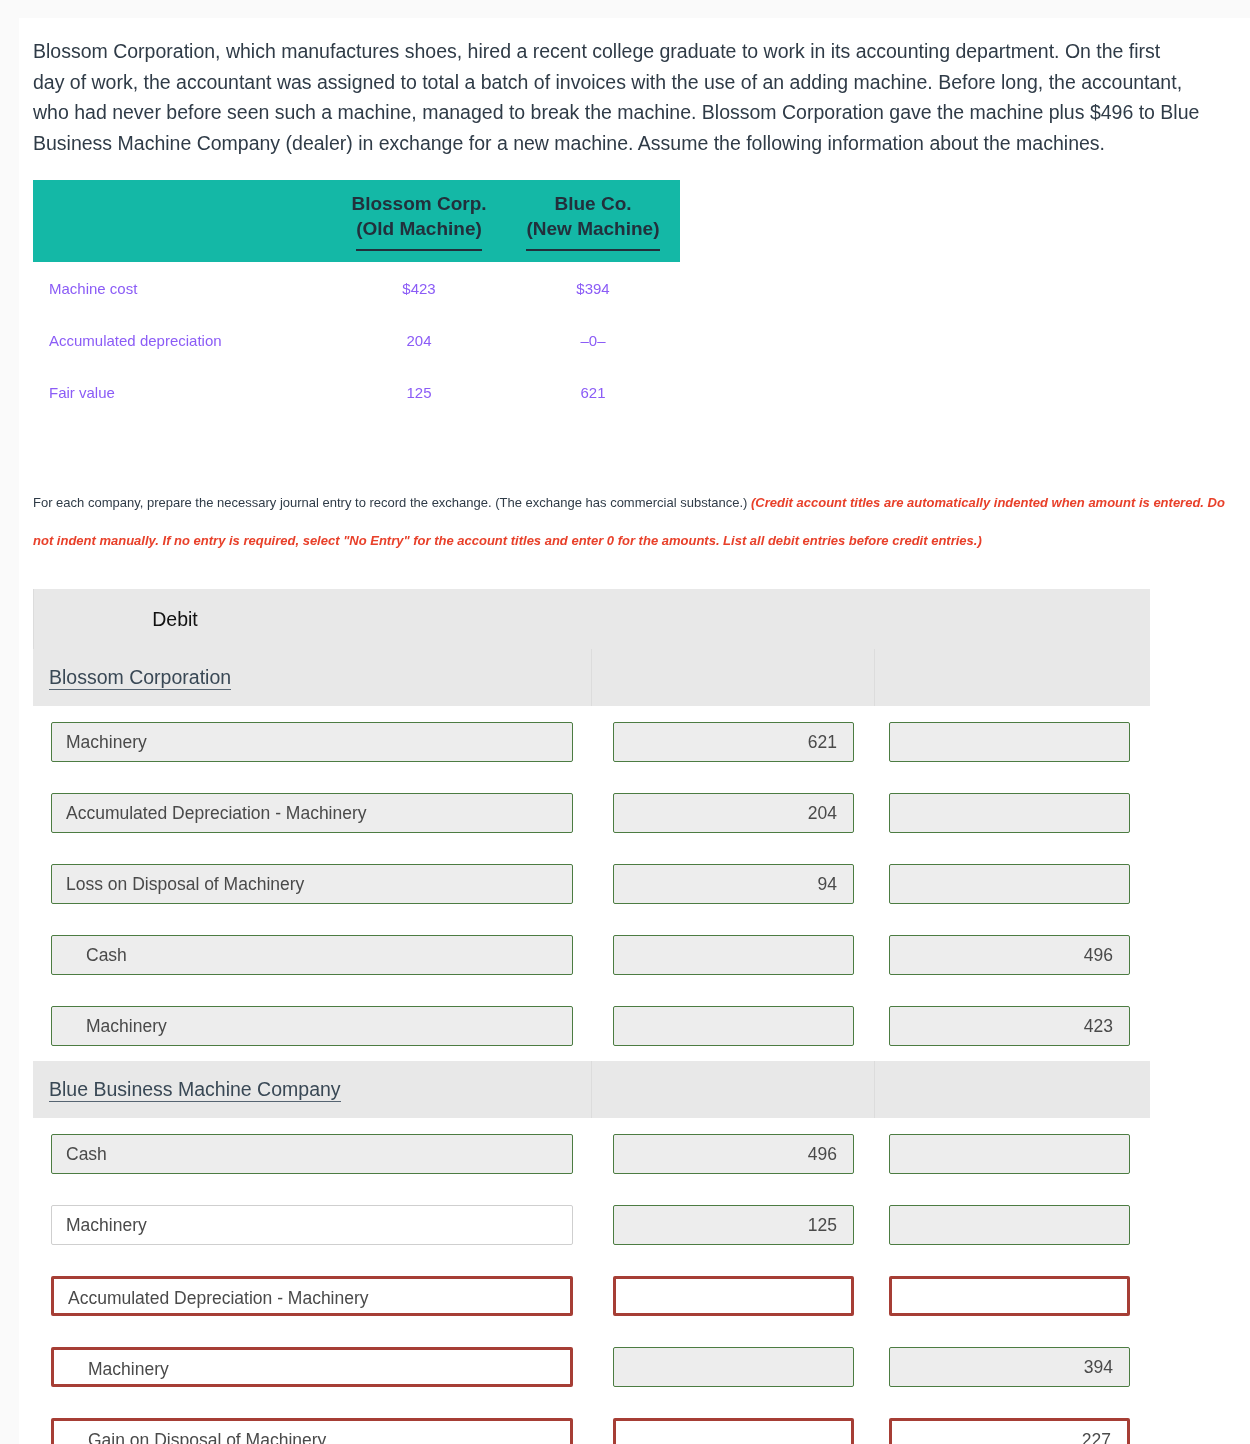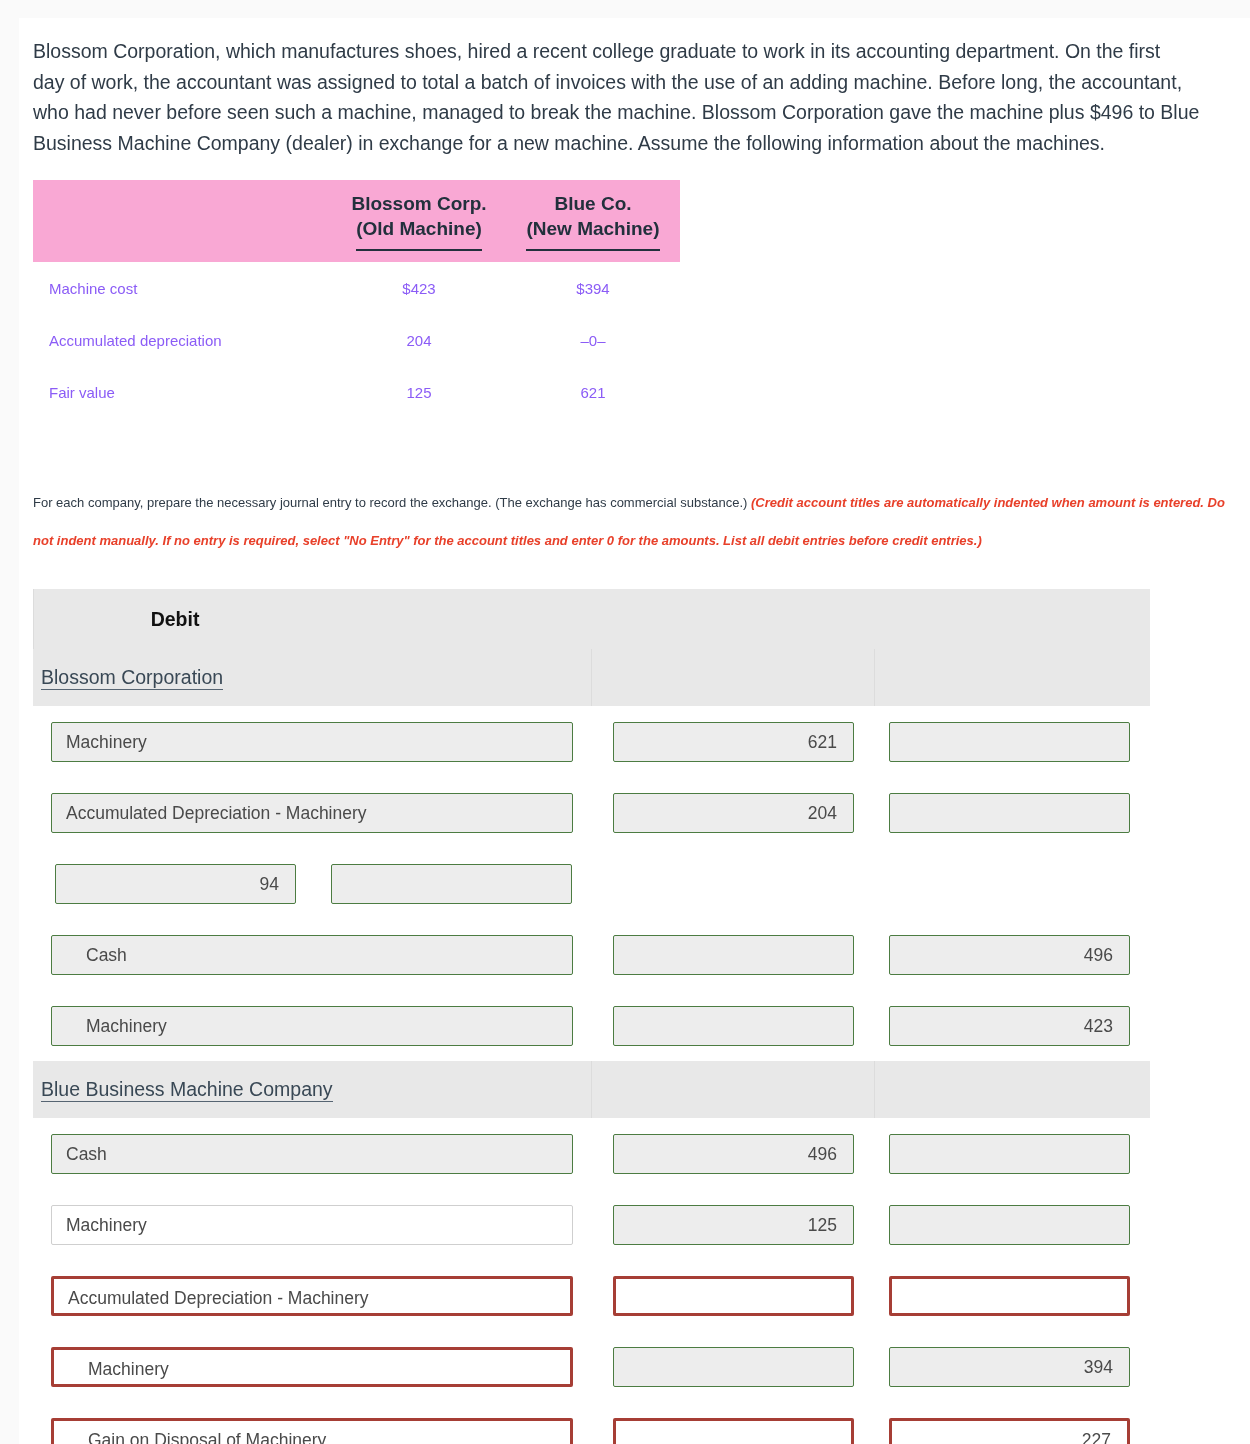--- a/index.html
+++ b/index.html
@@ -37,21 +37,21 @@
   
   .facts {
     margin: 22px 0 0 14px;
     border-collapse: collapse;
     width: 647px;
   }
   .facts th, .facts td {
     padding: 0;
     font-weight: normal;
   }
-  .facts thead tr { background: #f9a8d4; }
+  .facts thead tr { background: #14b8a6; }
   .facts thead th {
     height: 82px;
     vertical-align: middle;
     font-size: 19px;
     font-weight: bold;
     color: #22303c;
     text-align: center;
   }
   .facts thead th.blank { width: 299px; }
   .facts thead th.c1 { width: 174px; }
@@ -96,28 +96,28 @@
   .band .col-debit,
   .band .col-credit { height: 100%; }
 
   .jhead { height: 60px; align-items: center; }
   .jhead .col-acct {
     font-size: 19.5px; font-weight: bold; color: #111;
     padding-left: 16px; line-height: 60px;
   }
   .jhead .col-debit,
   .jhead .col-credit {
-    font-size: 19.5px; font-weight: bold; color: #111;
+    font-size: 19.5px; font-weight: normal; color: #111;
     text-align: center; line-height: 60px;
     border-left: 1px solid #dcdcdc;
   }
 
   .jsub { height: 57px; }
   .jsub .col-acct {
-    font-size: 19.5px; color: #394855; padding-left: 8px;
+    font-size: 19.5px; color: #394855; padding-left: 16px;
     line-height: 57px;
   }
   .jsub .col-acct span {
     border-bottom: 1.6px solid #566472;
     padding-bottom: 1px;
   }
   .jsub .col-debit,
   .jsub .col-credit { border-left: 1px solid #dcdcdc; }
 
   .jentry { height: 71px; align-items: center; }
@@ -236,20 +236,23 @@
       </div>
       <div class="col-debit">
         <div class="fld amount state-ok">204</div>
       </div>
       <div class="col-credit">
         <div class="fld amount state-ok"></div>
       </div>
     </div>
 
     <div class="jrow jentry">
+      <div class="col-acct">
+        <div class="fld acct state-ok">Loss on Disposal of Machinery</div>
+      </div>
       <div class="col-debit">
         <div class="fld amount state-ok">94</div>
       </div>
       <div class="col-credit">
         <div class="fld amount state-ok"></div>
       </div>
     </div>
 
     <div class="jrow jentry">
       <div class="col-acct">

